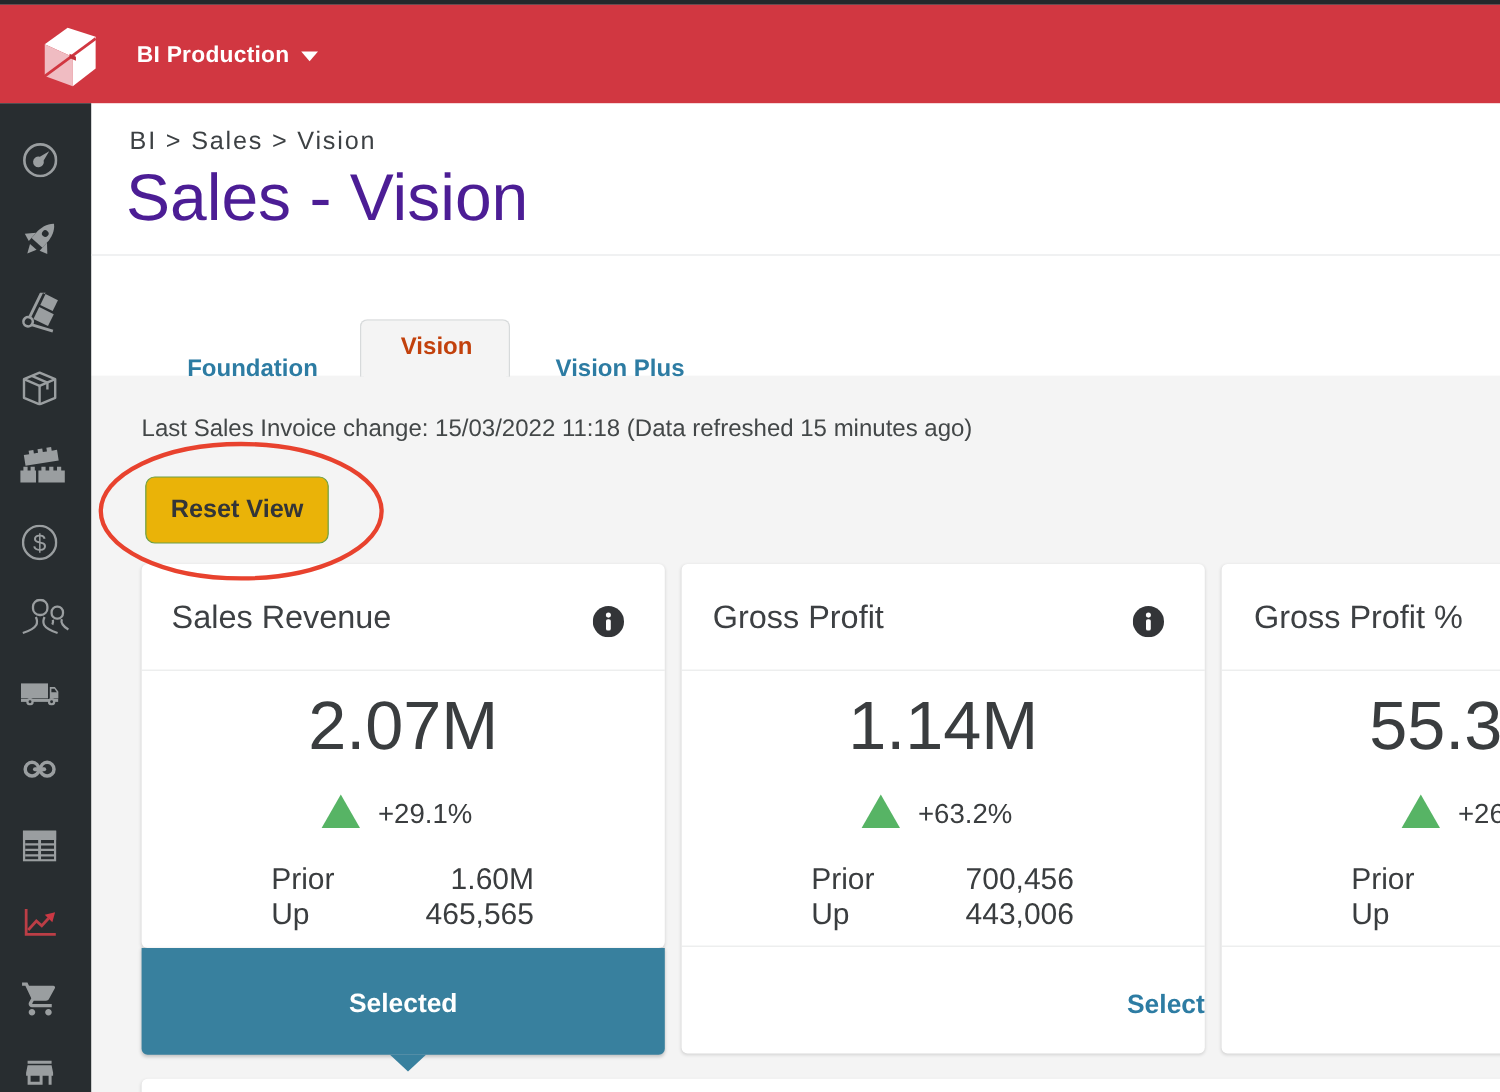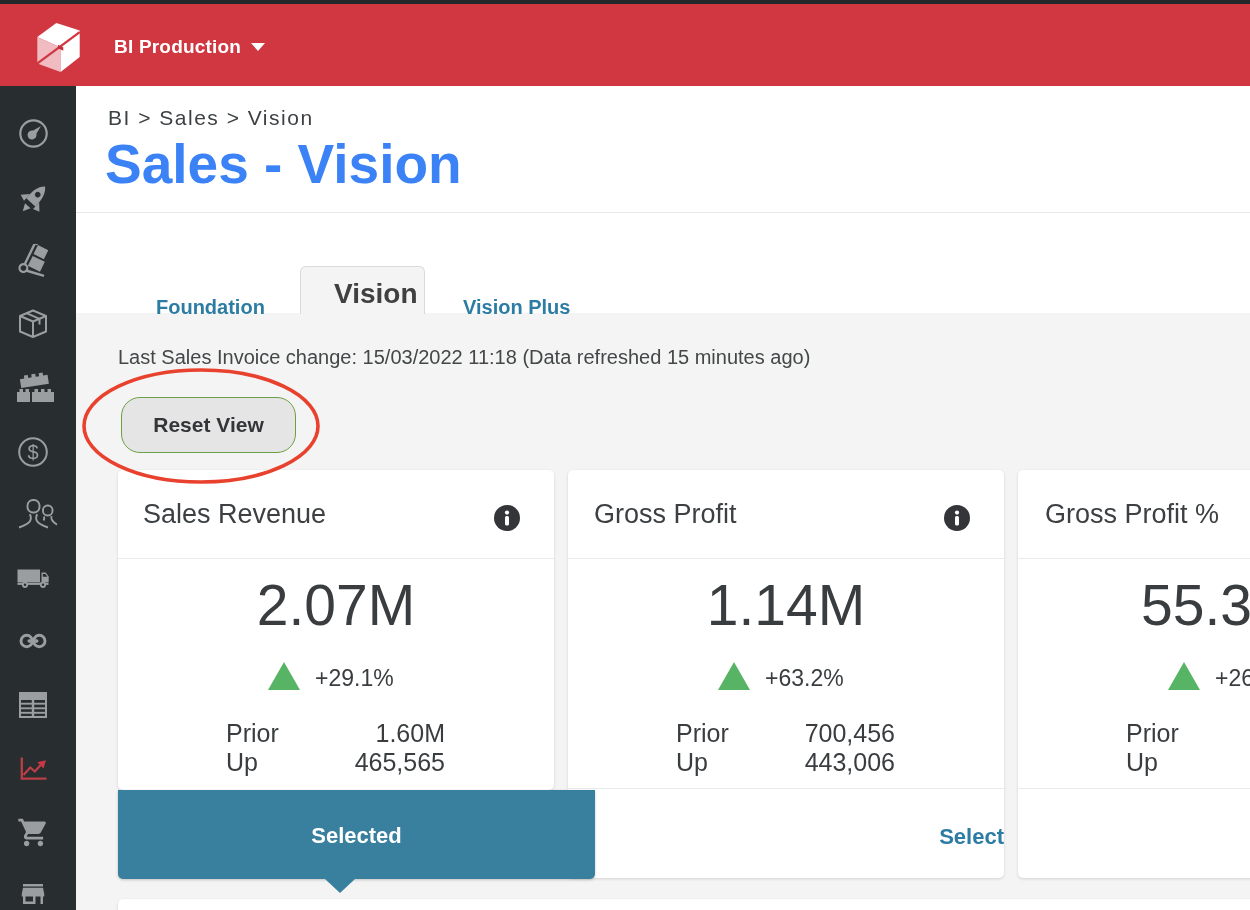--- a/index.html
+++ b/index.html
@@ -7,42 +7,42 @@
   font-family:"Liberation Sans", sans-serif; }
 #topstrip { position:absolute; left:0; top:0; width:1250px; height:4px; background:#24282b; }
 #redbar { position:absolute; left:0; top:4px; width:1250px; height:82px; background:#d13741; }
 #logo { position:absolute; left:34px; top:21px; }
 #prodname { position:absolute; left:114px; top:36px; color:#fff; font-size:19px; font-weight:bold; letter-spacing:0.2px;}
 #caret { position:absolute; left:251px; top:43px; width:0; height:0; border-left:7px solid transparent; border-right:7px solid transparent; border-top:8px solid #fff; }
 #sidebar { position:absolute; left:0; top:86px; width:76px; height:824px; background:#282d30; }
 .icon { position:absolute; left:0; width:66px; display:flex; justify-content:center; }
 #main { position:absolute; left:76px; top:86px; width:1174px; height:824px; background:#fff; }
 #crumb { position:absolute; left:108px; top:106px; font-size:21px; letter-spacing:1.5px; color:#3d4144; }
-#title { position:absolute; left:105px; top:132px; font-size:55px; font-weight:700; color:#3b82f6; letter-spacing:0px;}
+#title { position:absolute; left:105px; top:132px; font-size:55px; font-weight:400; color:#4c1d95; letter-spacing:0px;}
 #hr1 { position:absolute; left:76px; top:212px; width:1174px; height:1px; background:#e7e8e9; }
 #graybg { position:absolute; left:76px; top:313px; width:1174px; height:597px; background:#f4f4f4; }
 .tabtxt { position:absolute; top:278px; font-size:20px; font-weight:bold; color:#2d7ca3;margin-top:18px; }
 #tab-active { position:absolute; left:300px; top:266px; width:125px; height:48px; background:#f4f4f4; border:1px solid #d7dadb; border-bottom:none; border-radius:6px 6px 0 0; }
-#tab-vision { position:absolute; left:334px; top:278px; font-size:28px; font-weight:bold; color:#404040; }
+#tab-vision { position:absolute; left:334px; top:278px; font-size:20px; font-weight:bold; color:#c2410c; }
 #invoice { position:absolute; left:118px; top:346px; font-size:20px; color:#434748; }
-#resetbtn { position:absolute; left:121px; top:397px; width:175px; height:56px; background:#e5e5e5; border:1px solid #6da044; border-radius:19px; color:#333538; font-size:21px; font-weight:bold; text-align:center; line-height:53px; }
+#resetbtn { position:absolute; left:121px; top:397px; width:153px; height:56px; background:#eab308; border:1px solid #6da044; border-radius:8px; color:#333538; font-size:21px; font-weight:bold; text-align:center; line-height:53px; }
 #ellipse { position:absolute; left:80px; top:366px; z-index:50; }
 .card { position:absolute; top:470px; width:436px; background:#fff; border-radius:5px; box-shadow:0 1px 3px rgba(0,0,0,0.14); }
 .card-title { position:absolute; top:499px; font-size:27px; color:#3d4043; }
 .info { position:absolute; top:505px; }
 .card-div { position:absolute; left:0; width:436px; height:1px; background:#e9eaea; }
 .bignum { position:absolute; width:436px; text-align:center; top:572px; font-size:57px; color:#3a3d3f; }
 .trirow { position:absolute; width:436px; top:662px; height:30px;padding-left:45px; }
 .trirow .tri { position:absolute; left:150px; top:0; }
 .trirow .pct { position:absolute; left:197px; top:3px; }
 .tri { width:0; height:0; border-left:16.5px solid transparent; border-right:16.5px solid transparent; border-bottom:28px solid #57b465; }
 .pct { font-size:23px; color:#3a3d3f; }
 .privals { position:absolute; top:719px; width:219px; font-size:25px; color:#3a3d3f; line-height:29px; }
 .privals .rowline { display:flex; justify-content:space-between; }
-#footer1 { position:absolute; left:118px; top:790px; width:477px; height:89px; background:#38809e; border-radius:0 0 5px 5px; box-shadow:0 1px 3px rgba(0,0,0,0.2); }
+#footer1 { position:absolute; left:118px; top:790px; width:436px; height:89px; background:#38809e; border-radius:0 0 5px 5px; box-shadow:0 1px 3px rgba(0,0,0,0.2); }
 #footer1 .sel { width:100%; text-align:center; margin-top:33px; color:#fff; font-size:22px; font-weight:bold; }
 #notch { position:absolute; left:325px; top:879px; width:0; height:0; border-left:15px solid transparent; border-right:15px solid transparent; border-top:14px solid #38809e; }
 .sellink { position:absolute; width:436px; text-align:right; top:824px; font-size:22px; font-weight:bold; color:#2d7ca3; }
 #bottompanel { position:absolute; left:118px; top:899px; width:1335px; height:60px; background:#fff; border-radius:5px 5px 0 0; box-shadow:0 1px 3px rgba(0,0,0,0.14); }
 </style>
 </head>
 <body>
 <div id="main"></div>
 <div id="graybg"></div>
 <div id="topstrip"></div>

